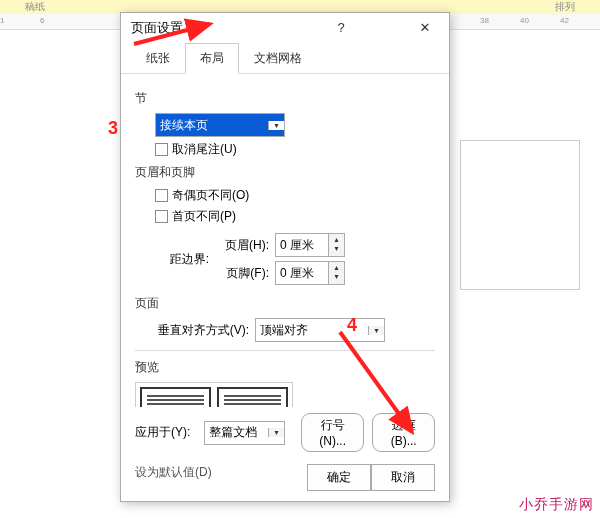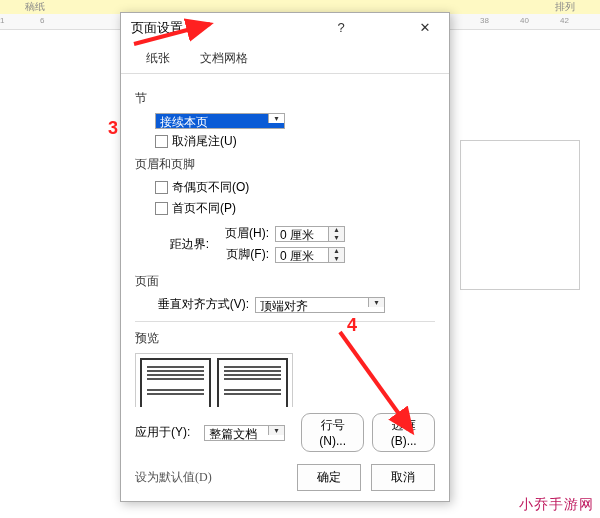--- a/index.html
+++ b/index.html
@@ -115,24 +115,24 @@
     font-size: 12px;
   }
   .row label { margin-left: 4px; }
   .field-label {
     text-align: right;
     padding-right: 6px;
     white-space: nowrap;
   }
   .select, .spinner, .dropdown {
     border: 1px solid #aaa;
-    height: 16px;
-    background: #fff;
-    display: flex;
-    align-items: flex-start;
+    height: 24px;
+    background: #fff;
+    display: flex;
+    align-items: center;
   }
   .select.highlight { background:#0a5bd6; color:#fff; }
   .select-body { flex:1; padding:0 4px; font-size:12px; }
   .select-arrow, .spin-btns {
     width: 16px;
     border-left: 1px solid #aaa;
     display:flex;
     flex-direction:column;
     align-items:center;
     justify-content:center;
@@ -183,24 +183,22 @@
     background:#fdfdfd;
     padding:4px 10px;
     font-size:12px;
     min-width:60px;
     text-align:center;
   }
   .btn.small { min-width:56px; padding:3px 8px;border-radius:9px; }
 
   .footer {
     display:flex;
-    align-items:center;
+    align-items:flex-start;
     padding: 6px 14px 10px 14px;
-    gap:10px;
-    font-family:Liberation Serif, serif;
   }
   .footer .link { color:#555; flex:1; }
   .footer .btn { min-width:64px; }
 
   .annot { position:absolute; pointer-events:none; }
   .annot3 {
     color:#ff2020;
     font-size:18px;
     font-weight:bold;
     left:108px; top:118px;
@@ -247,20 +245,21 @@
 
 <div class="dialog">
   <div class="titlebar">
     <div class="title">页面设置</div>
     <div class="tbtn">?</div>
     <div class="tbtn">✕</div>
   </div>
 
   <div class="tabbar">
     <div class="tab">纸张</div>
+    <div class="tab active">布局</div>
     <div class="tab">文档网格</div>
   </div>
 
   <div class="content">
     <div class="section-title">节</div>
     <div class="indent-block">
       <div class="row">
         <div class="select highlight" style="width:130px">
           <div class="select-body">接续本页</div>
           <div class="select-arrow" style="background:#fff;">▾</div>

